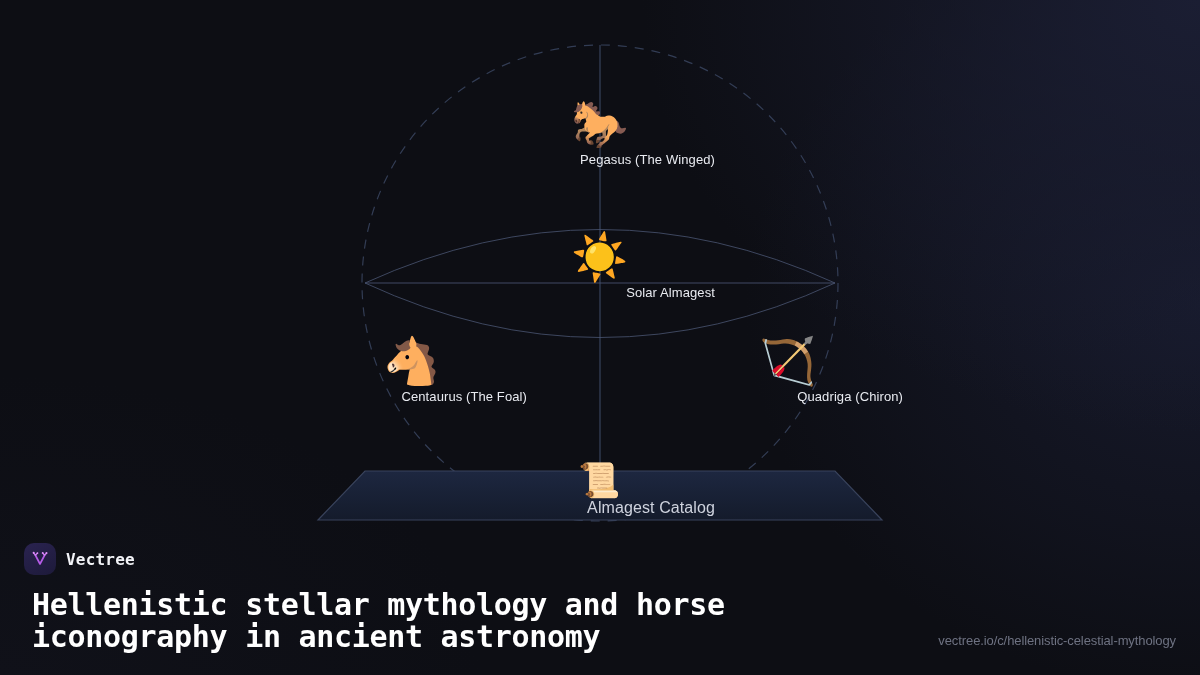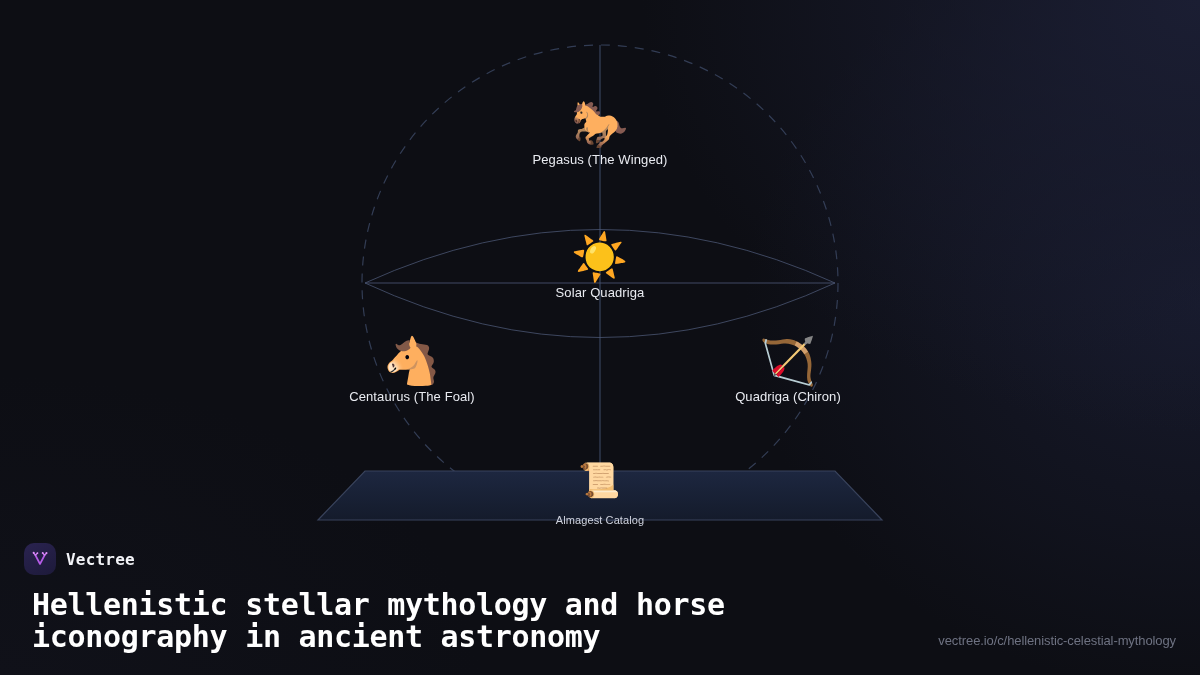--- a/index.html
+++ b/index.html
@@ -48,29 +48,30 @@
     display: block;
     font-family: "DejaVu Sans", sans-serif;
   }
   .node .nlabel {
     display: block;
     font-size: 13px;
     line-height: 16px;
     color: #e9ebf1;
     letter-spacing: 0.1px;
     margin-top: 2px;
+    text-align: right;
   }
   .node.small .emoji {
     font-size: 34px;
     line-height: 38px;
   }
   .node.small .nlabel {
-    font-size: 11px;
+    font-size: 16px;
     color: #cfd3de;
-    margin-top: 13px;
+    margin-top: 1px;
   }
 
   
   #footer {
     position: absolute;
     left: 0; right: 0; bottom: 0;
     padding: 0 24px 14px 24px;
   }
   .brand-row {
     display: flex;
@@ -150,21 +151,21 @@
       </g>
     </svg>
 
     <div class="node" style="left:600px; top:98px;">
       <span class="emoji">🐎</span>
       <span class="nlabel">Pegasus (The Winged)</span>
     </div>
 
     <div class="node" style="left:600px; top:231px;">
       <span class="emoji">☀️</span>
-      <span class="nlabel">Solar Quadriga</span>
+      <span class="nlabel">Solar Almagest</span>
     </div>
 
     <div class="node" style="left:412px; top:335px;">
       <span class="emoji">🐴</span>
       <span class="nlabel">Centaurus (The Foal)</span>
     </div>
 
     <div class="node" style="left:788px; top:335px;">
       <span class="emoji">🏹</span>
       <span class="nlabel">Quadriga (Chiron)</span>

